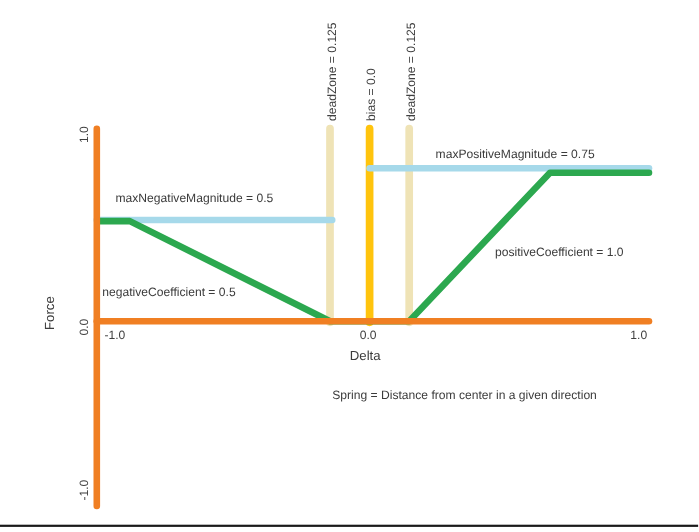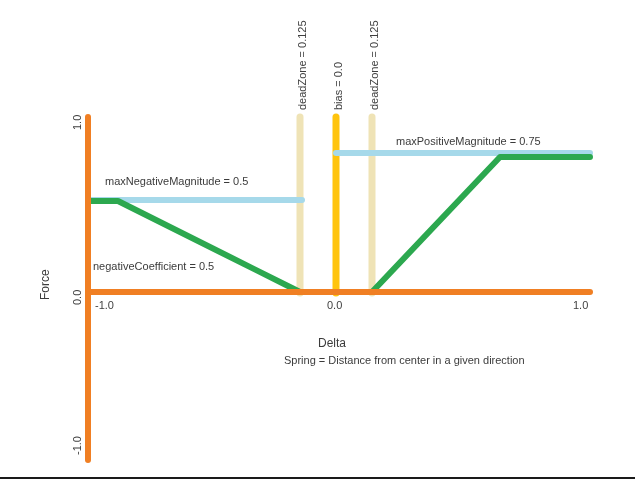--- a/index.html
+++ b/index.html
@@ -54,21 +54,21 @@
   .axis-title-y {
     position: absolute;
     color: #3b3b3b;
     font-size: 12px;
     white-space: nowrap;
     transform-origin: 0 0;
     transform: rotate(-90deg);
   }
   .note-block {
     position: absolute;
-    left: 284px;
+    left: 302px;
     top: 353px;
     color: #3b3b3b;
     font-size: 11px;
     line-height: 15px;
     white-space: nowrap;
   }
   .note-line { display: block; }
   #bottom-rule {
     position: absolute;
     left: 0;
@@ -115,27 +115,28 @@
   <div class="vrot" style="left:71px; top:455px;">-1.0</div>
 
   <div class="axis-title-y" style="left:38px; top:300px;">Force</div>
 
   <div class="tick" style="left:95px; top:299px;">-1.0</div>
 
   <div class="tick" style="left:327px; top:299px;">0.0</div>
 
   <div class="tick" style="left:573px; top:299px;">1.0</div>
 
-  <div class="axis-title" style="left:318px; top:336px;">Delta</div>
+  <div class="axis-title" style="left:318px; top:316px;">Delta</div>
 
   <div class="lbl" style="left:105px; top:175px;">maxNegativeMagnitude = 0.5</div>
 
   <div class="lbl" style="left:93px; top:260px;">negativeCoefficient = 0.5</div>
 
   <div class="lbl" style="left:396px; top:135px;">maxPositiveMagnitude = 0.75</div>
 
+  <div class="lbl" style="left:450px; top:224px;">positiveCoefficient = 1.0</div>
 
   <div class="note-block">
     <span class="note-line">Spring =  Distance from center in a given direction</span>
   </div>
 
   <div id="bottom-rule"></div>
 </div>
 
 </body></html>

